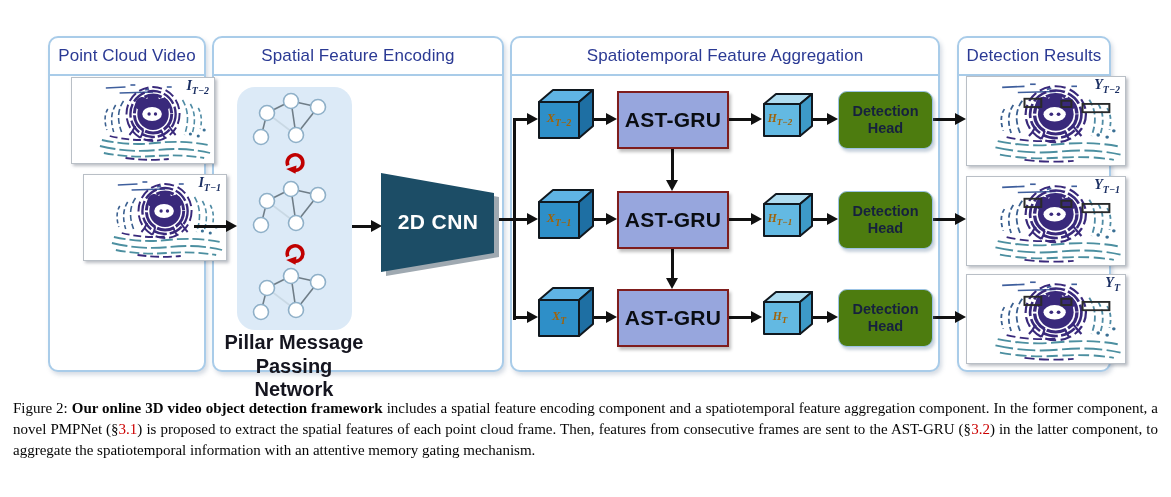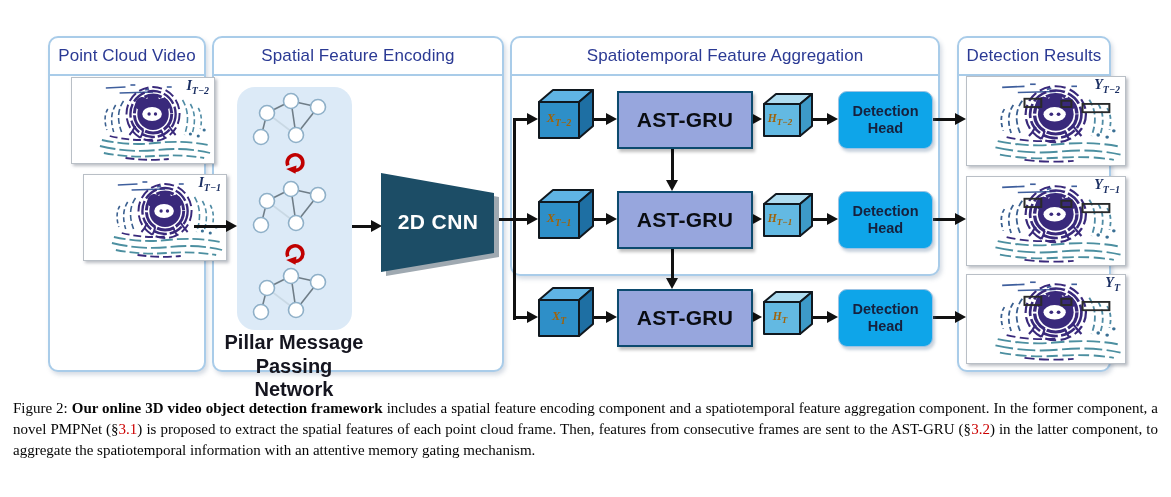--- a/index.html
+++ b/index.html
@@ -23,25 +23,25 @@
          border-radius:18px;z-index:2;}
   .graph{position:absolute;z-index:3;}
   .rotarrow{position:absolute;z-index:3;}
   .pmplabel{position:absolute;left:222px;top:331px;width:144px;text-align:center;z-index:3;
          font-weight:bold;font-size:20px;line-height:1.18;color:#15151f;}
   
   .cnnsvg{position:absolute;left:379px;top:170px;z-index:4;}
   .cnnlabel{position:absolute;left:382px;top:210px;width:112px;text-align:center;z-index:5;
          color:#ffffff;font-weight:bold;font-size:21px;letter-spacing:.4px;}
   
-  .gru{position:absolute;width:136px;height:58px;box-sizing:border-box;background:#97A6DD;
-       border:2px solid #0c4a6e;display:flex;align-items:center;justify-content:center;
+  .gru{position:absolute;width:112px;height:58px;box-sizing:border-box;background:#97A6DD;
+       border:2px solid #7f1d1d;display:flex;align-items:center;justify-content:center;
        font-weight:bold;font-size:21px;color:#0a0d12;letter-spacing:.3px;z-index:4;
        box-shadow:2px 3px 3px rgba(0,0,0,.25);}
-  .head{position:absolute;width:95px;height:58px;box-sizing:border-box;background:#0ea5e9;
+  .head{position:absolute;width:95px;height:58px;box-sizing:border-box;background:#4d7c0f;
        border:1.6px solid #9CC3E4;border-radius:9px;display:flex;flex-direction:column;
        align-items:center;justify-content:center;font-weight:bold;font-size:14.5px;
        line-height:1.2;color:#16213E;z-index:4;box-shadow:2px 3px 3px rgba(100,130,160,.35);}
   .cube{position:absolute;z-index:4;}
   .cube-label{position:absolute;z-index:5;text-align:center;font-family:"Liberation Serif",serif;
        font-weight:bold;font-style:italic;color:#a16207;line-height:1.1;}
   .cube-label sub{font-style:italic;}
   .xlab{font-size:12.5px;} .xlab sub{font-size:9.5px;}
   .hlab{font-size:11.5px;} .hlab sub{font-size:9px;}
   
@@ -155,21 +155,21 @@
       </g>
     </defs>
   </svg>
 
   <div class="panel" style="left:48px;top:36px;width:158px;height:336px;">
     <div class="panel-header">Point Cloud Video</div>
   </div>
   <div class="panel" style="left:212px;top:36px;width:292px;height:336px;">
     <div class="panel-header">Spatial Feature Encoding</div>
   </div>
-  <div class="panel" style="left:510px;top:36px;width:430px;height:240px;text-align:center;">
+  <div class="panel" style="left:510px;top:36px;width:430px;height:336px;text-align:center;">
     <div class="panel-header">Spatiotemporal Feature Aggregation</div>
   </div>
   <div class="panel" style="left:957px;top:36px;width:154px;height:336px;">
     <div class="panel-header">Detection Results</div>
   </div>
 
   <div class="pcimg" style="left:71px;top:77px;width:118px;height:85px;">
     <svg viewBox="0 0 120 85" preserveAspectRatio="none">
         <use href="#lidar"></use>
       </svg>

